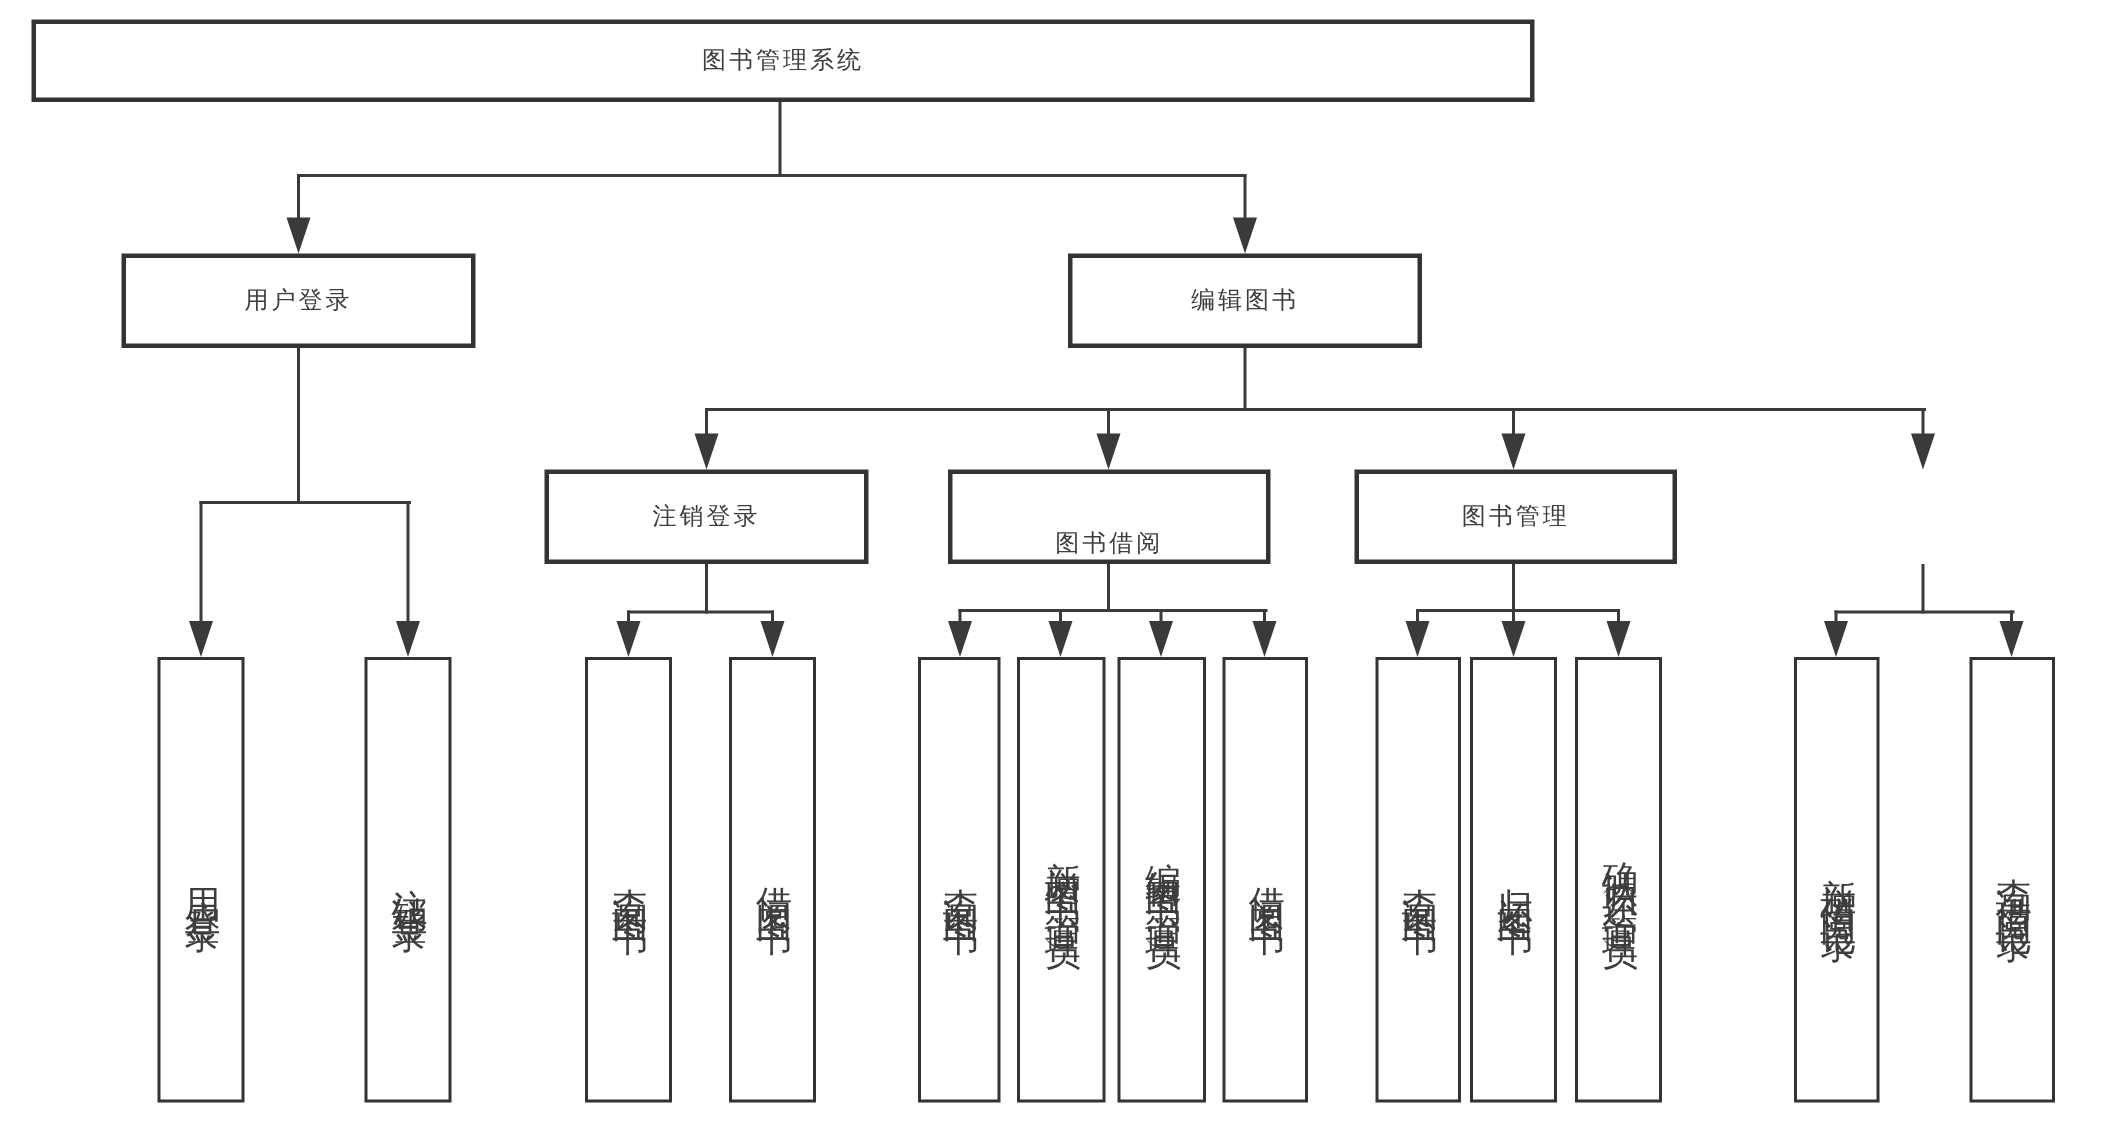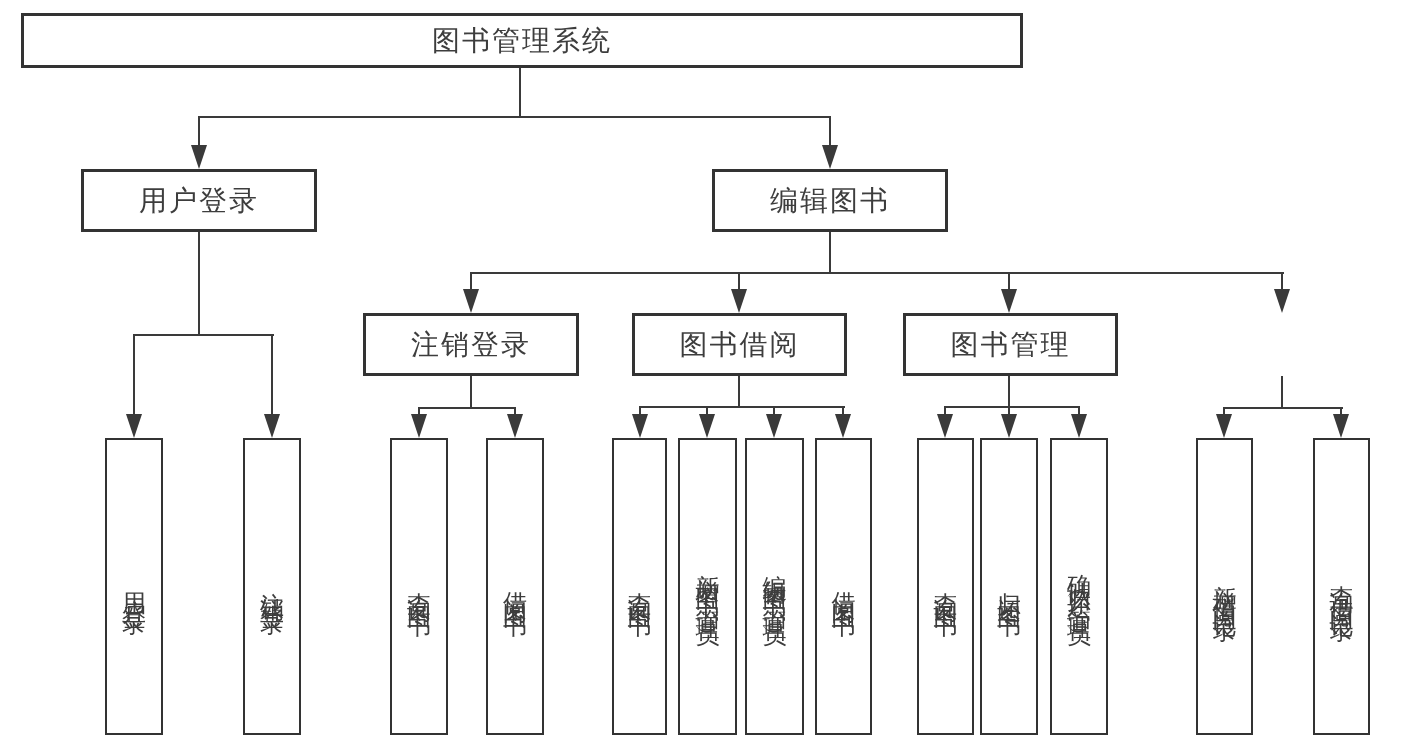--- a/index.html
+++ b/index.html
@@ -5,21 +5,21 @@
   html,body{margin:0;padding:0;background:#ffffff;}
   .canvas{
     position:relative;width:1405px;height:747px;background:#ffffff;
     font-family:"Liberation Sans","DejaVu Sans",sans-serif;overflow:hidden;
   }
   .box{
     position:absolute;background:#ffffff;border:3px solid #333333;
     box-sizing:border-box;display:flex;align-items:center;justify-content:center;
     color:#3d3d3d;
   }
-  .box.h{font-size:28px;letter-spacing:2px;white-space:nowrap;}
+  .box.h{font-size:16px;letter-spacing:2px;white-space:nowrap;}
   .box.v{
     border-width:2px;font-size:24px;letter-spacing:7px;
     writing-mode:vertical-rl;text-orientation:mixed;line-height:1;
   }
   .vline,.hline{position:absolute;background:#3a3a3a;}
   .vline{width:2px;}
   .hline{height:2px;}
   .arrow{
     position:absolute;width:0;height:0;
     border-left:8px solid transparent;border-right:8px solid transparent;
@@ -42,21 +42,21 @@
   <div class="box h" style="left:81px;top:169px;width:236px;height:63px;">
     <span>用户登录</span>
   </div>
   <div class="box h" style="left:712px;top:169px;width:236px;height:63px;">
     <span>编辑图书</span>
   </div>
 
   <div class="box h" style="left:363px;top:313px;width:216px;height:63px;">
     <span>注销登录</span>
   </div>
-  <div class="box h" style="left:632px;top:313px;width:215px;height:63px;">
+  <div class="box h" style="left:632px;top:313px;width:215px;height:63px;align-items:flex-end;">
     <span>图书借阅</span>
   </div>
   <div class="box h" style="left:903px;top:313px;width:215px;height:63px;">
     <span>图书管理</span>
   </div>
 
   <div class="box v" style="left:105px;top:438px;width:58px;height:297px;">
     <span>用户登录</span>
   </div>
   <div class="box v" style="left:243px;top:438px;width:58px;height:297px;">

